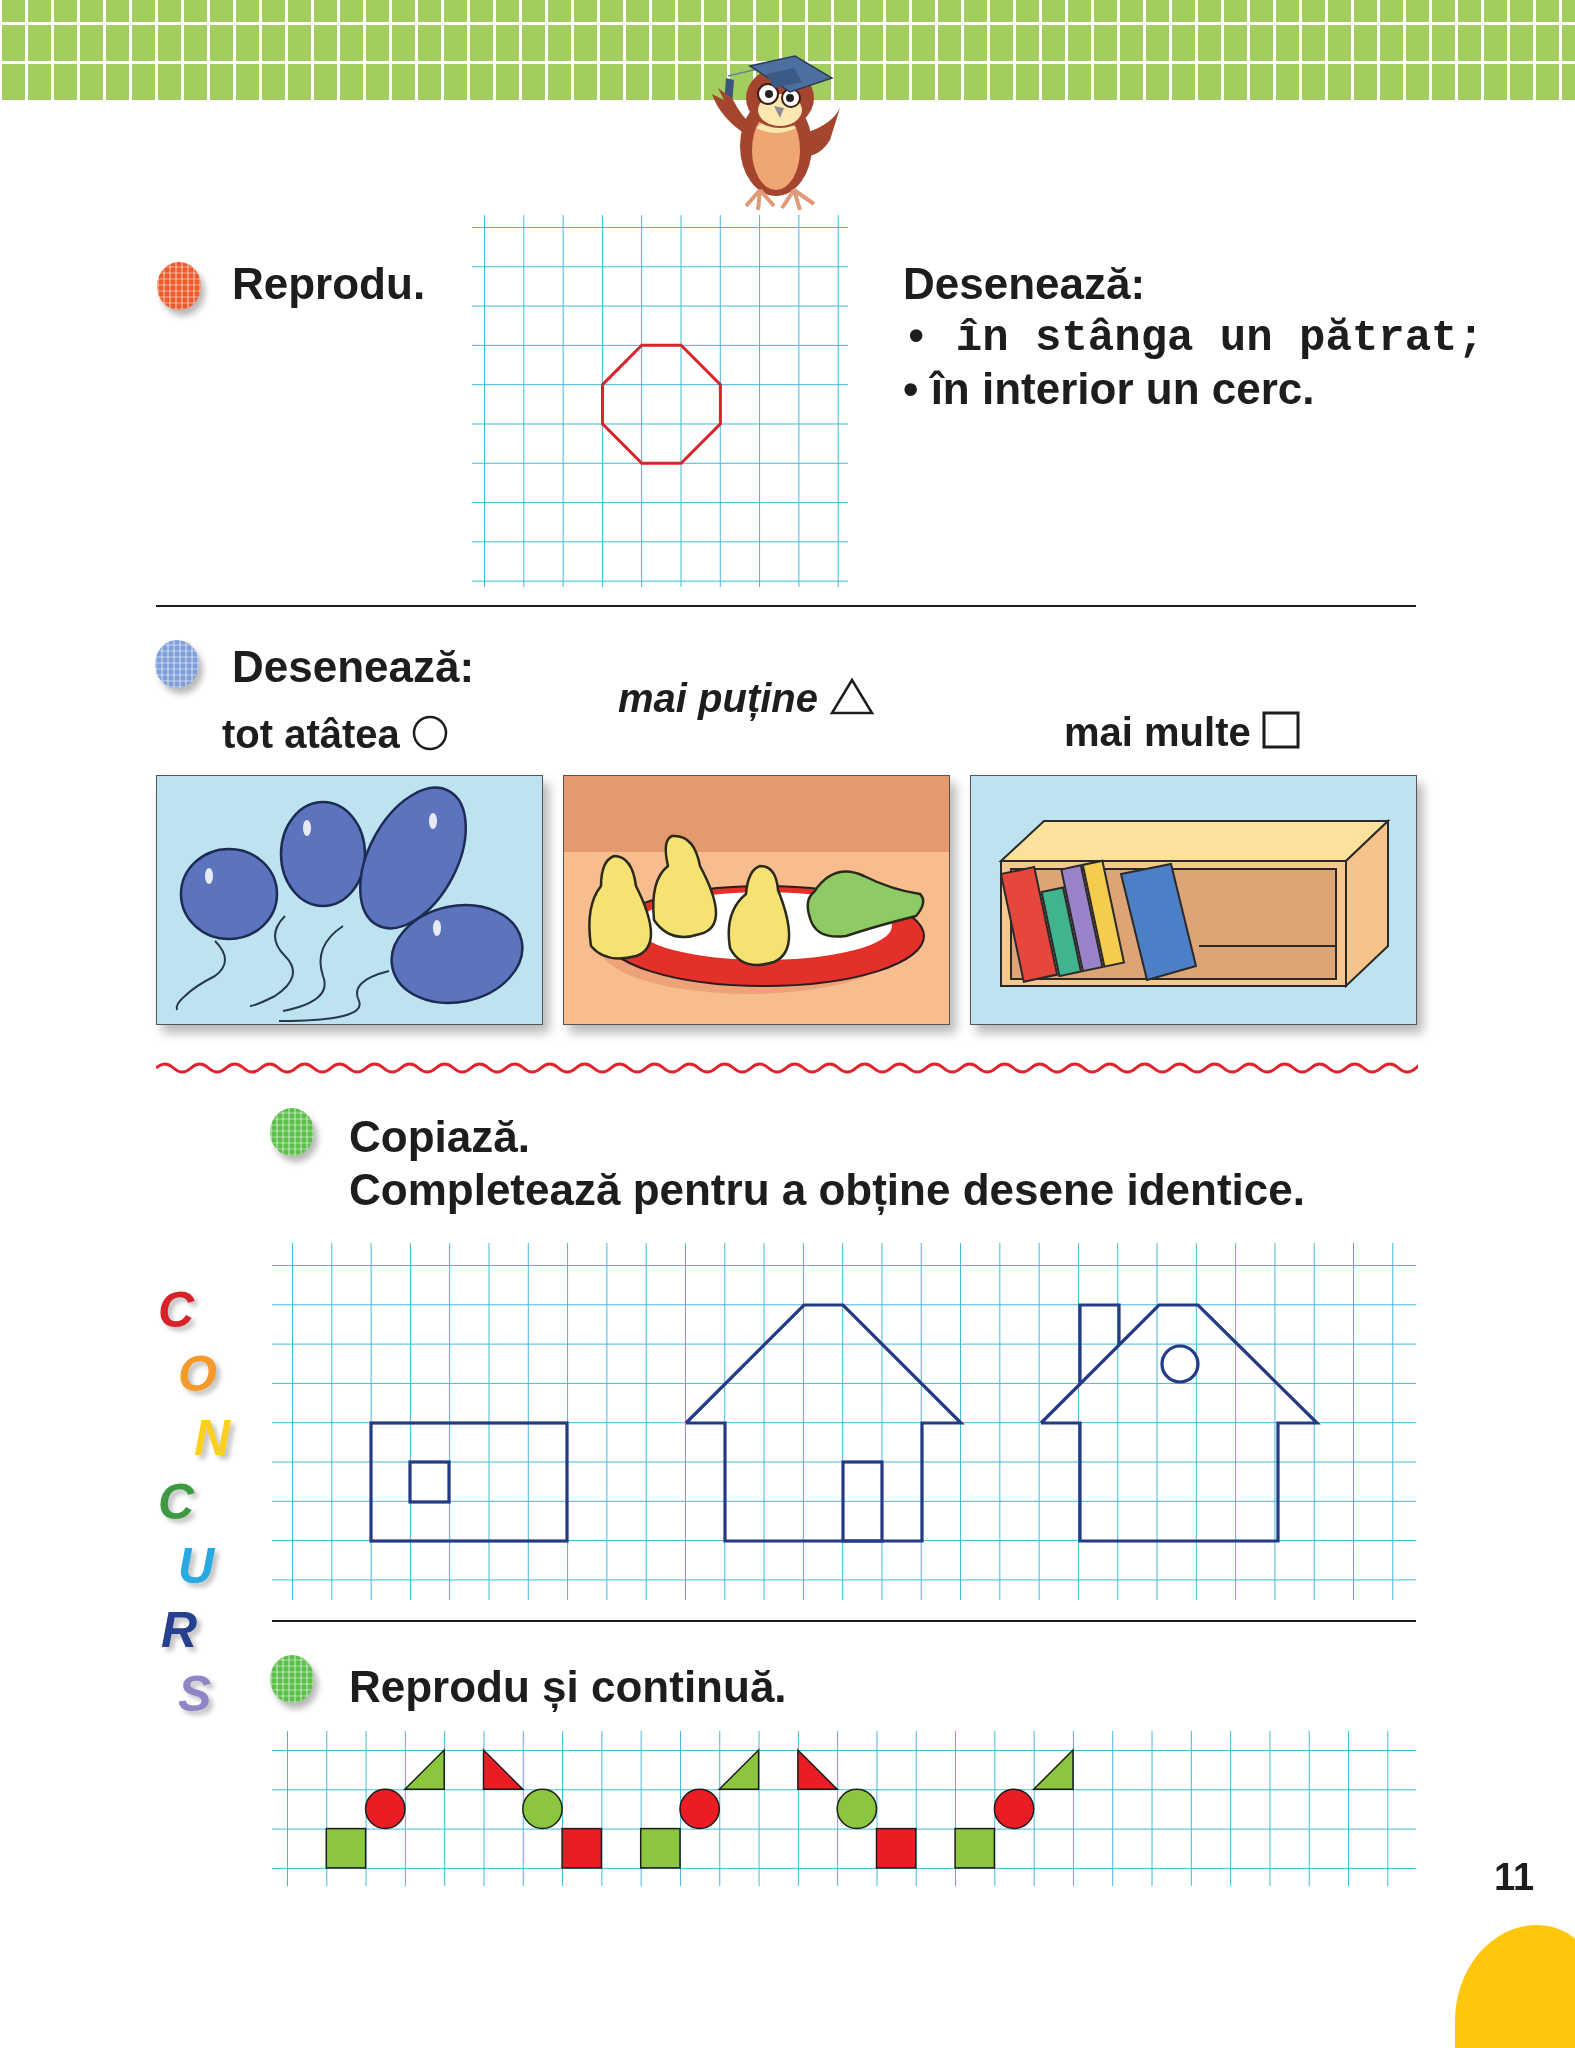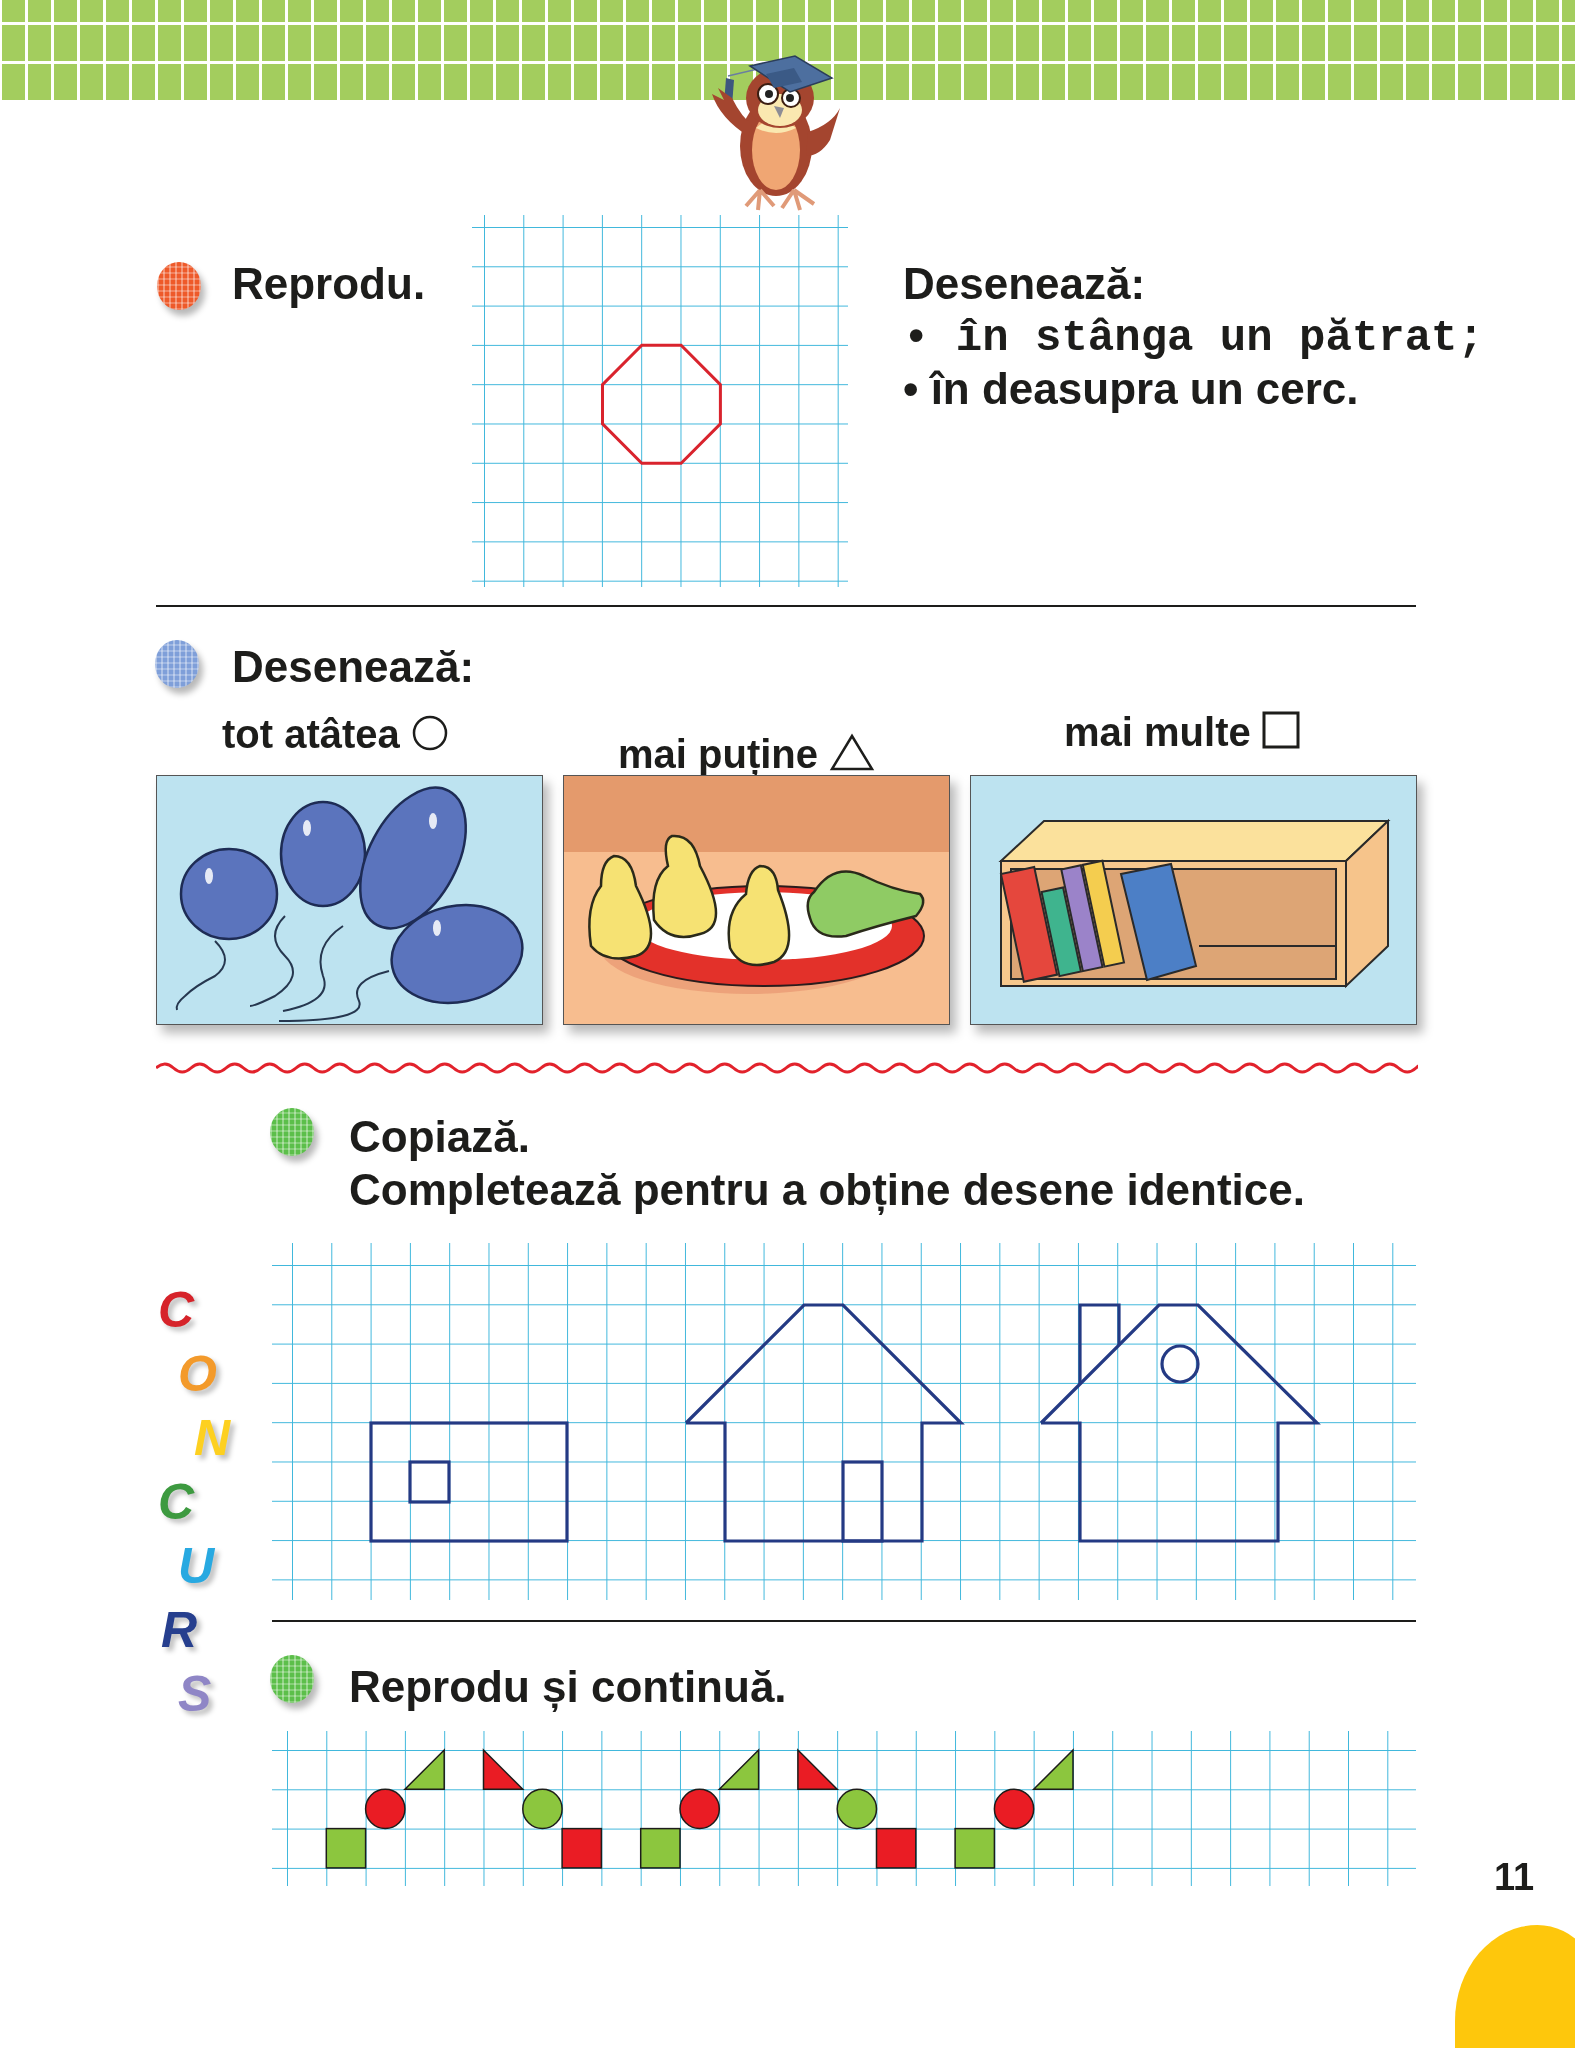--- a/index.html
+++ b/index.html
@@ -94,36 +94,36 @@
 </svg>
 
 <div class="abs heading" style="left:903px; top:262px;">Desenează:</div>
 <div class="abs" style="left:903px; top:316px;">
   <div class="heading" style="margin-bottom:7px;font-family:Liberation Mono, monospace;">
     <span>•</span>
     <span>în stânga un pătrat;</span>
   </div>
   <div class="heading">
     <span>•</span>
-    <span>în deasupra un cerc.</span>
+    <span>în interior un cerc.</span>
   </div>
 </div>
 
 <div class="abs rule" style="left:156px; top:605px; width:1260px;"></div>
 
 <div class="abs bullet-dot" style="left:155px; top:640px; background-color:#7f9fd9;"></div>
 <div class="abs heading" style="left:232px; top:645px;">Desenează:</div>
 
 <div class="abs label" style="left:222px; top:712px;">
   <span>tot atâtea</span>
   <svg width="38" height="38" style="vertical-align:-4px;">
     <circle cx="19" cy="19" r="16" fill="none" stroke="#1d1d1b" stroke-width="2.5"></circle>
   </svg>
 </div>
-<div class="abs label" style="left:618px; top:732px;">
+<div class="abs label" style="left:618px; top:676px;font-style:italic;">
   <span>mai puține</span>
   <svg width="46" height="40" style="vertical-align:-4px;">
     <polygon points="23,4 43,37 3,37" fill="none" stroke="#1d1d1b" stroke-width="2.5"></polygon>
   </svg>
 </div>
 <div class="abs label" style="left:1064px; top:710px;">
   <span>mai multe</span>
   <svg width="40" height="40" style="vertical-align:-4px;">
     <rect x="2" y="3" width="34" height="34" fill="none" stroke="#1d1d1b" stroke-width="3"></rect>
   </svg>

